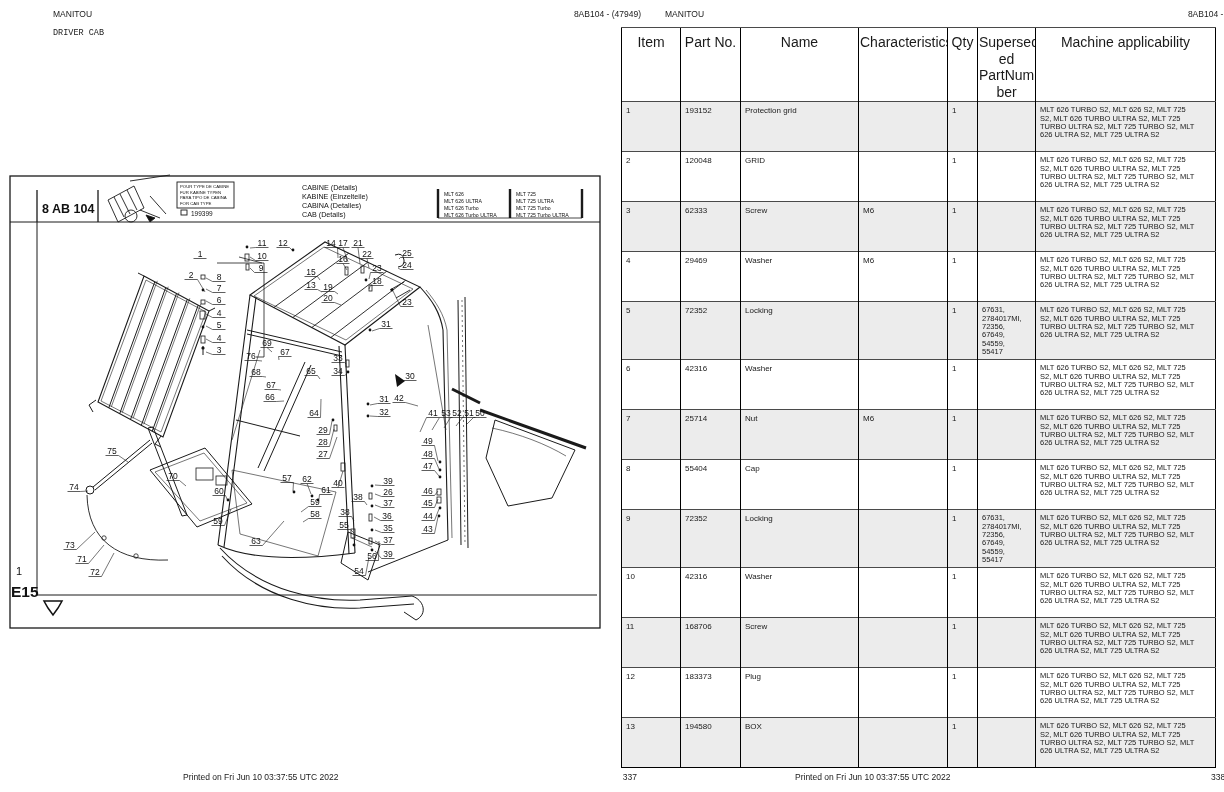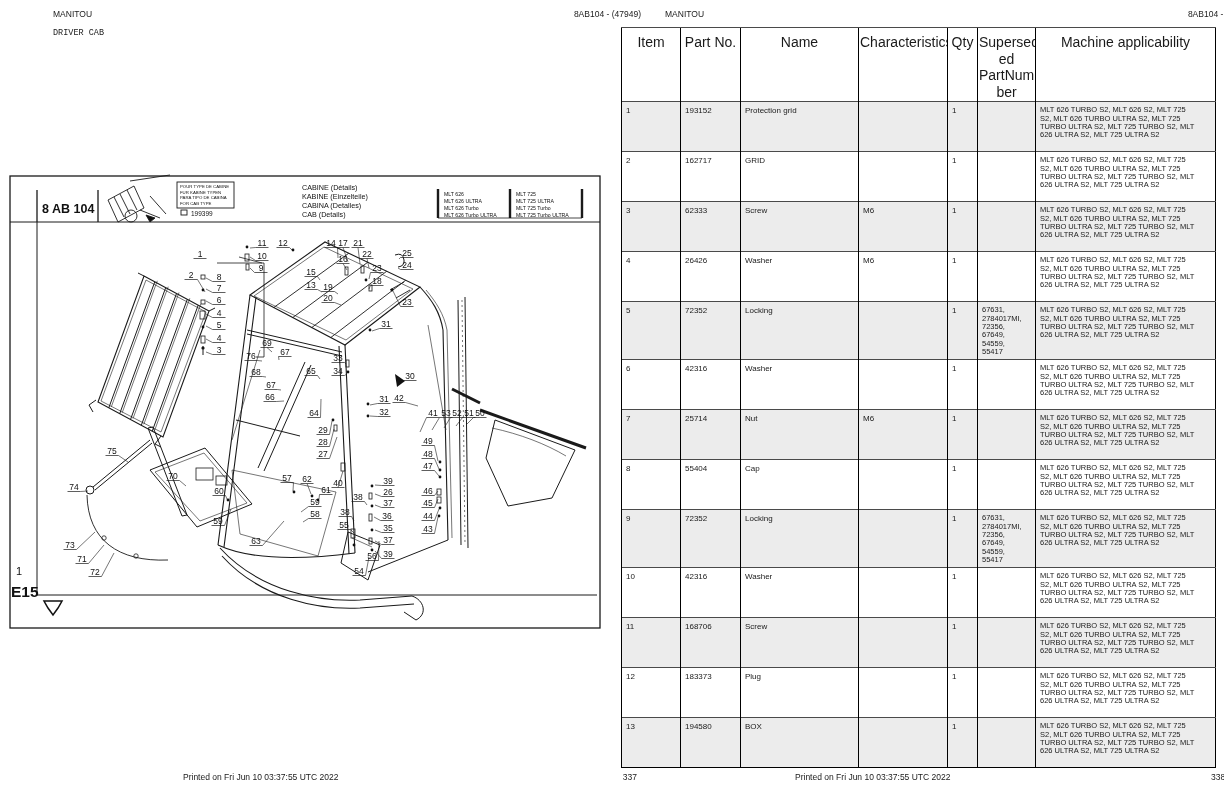--- a/index.html
+++ b/index.html
@@ -489,39 +489,39 @@
         <td>1</td>
         <td>193152</td>
         <td>Protection grid</td>
         <td></td>
         <td>1</td>
         <td class="small"></td>
         <td class="small">MLT 626 TURBO S2, MLT 626 S2, MLT 725 S2, MLT 626 TURBO ULTRA S2, MLT 725 TURBO ULTRA S2, MLT 725 TURBO S2, MLT 626 ULTRA S2, MLT 725 ULTRA S2</td>
       </tr>
       <tr class="h50">
         <td>2</td>
-        <td>162717</td>
+        <td>120048</td>
         <td>GRID</td>
         <td></td>
         <td>1</td>
         <td class="small"></td>
         <td class="small">MLT 626 TURBO S2, MLT 626 S2, MLT 725 S2, MLT 626 TURBO ULTRA S2, MLT 725 TURBO ULTRA S2, MLT 725 TURBO S2, MLT 626 ULTRA S2, MLT 725 ULTRA S2</td>
       </tr>
       <tr class="h50 stripe">
         <td>3</td>
         <td>62333</td>
         <td>Screw</td>
         <td>M6</td>
         <td>1</td>
         <td class="small"></td>
         <td class="small">MLT 626 TURBO S2, MLT 626 S2, MLT 725 S2, MLT 626 TURBO ULTRA S2, MLT 725 TURBO ULTRA S2, MLT 725 TURBO S2, MLT 626 ULTRA S2, MLT 725 ULTRA S2</td>
       </tr>
       <tr class="h50">
         <td>4</td>
-        <td>26426</td>
+        <td>29469</td>
         <td>Washer</td>
         <td>M6</td>
         <td>1</td>
         <td class="small"></td>
         <td class="small">MLT 626 TURBO S2, MLT 626 S2, MLT 725 S2, MLT 626 TURBO ULTRA S2, MLT 725 TURBO ULTRA S2, MLT 725 TURBO S2, MLT 626 ULTRA S2, MLT 725 ULTRA S2</td>
       </tr>
       <tr class="h58 stripe">
         <td>5</td>
         <td>72352</td>
         <td>Locking</td>

